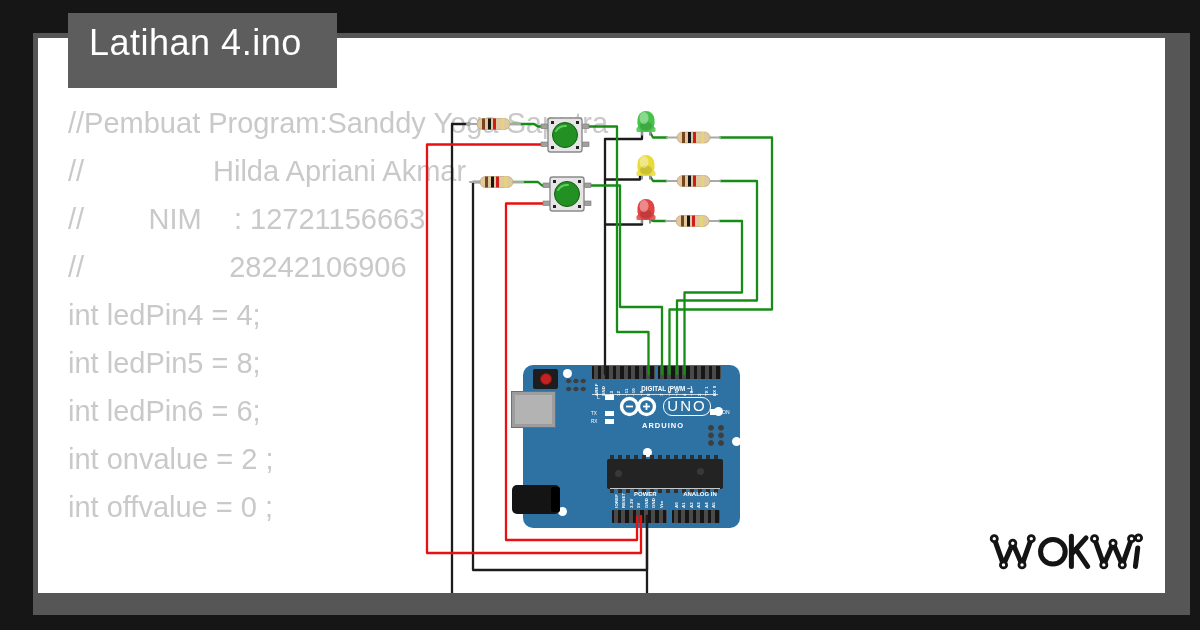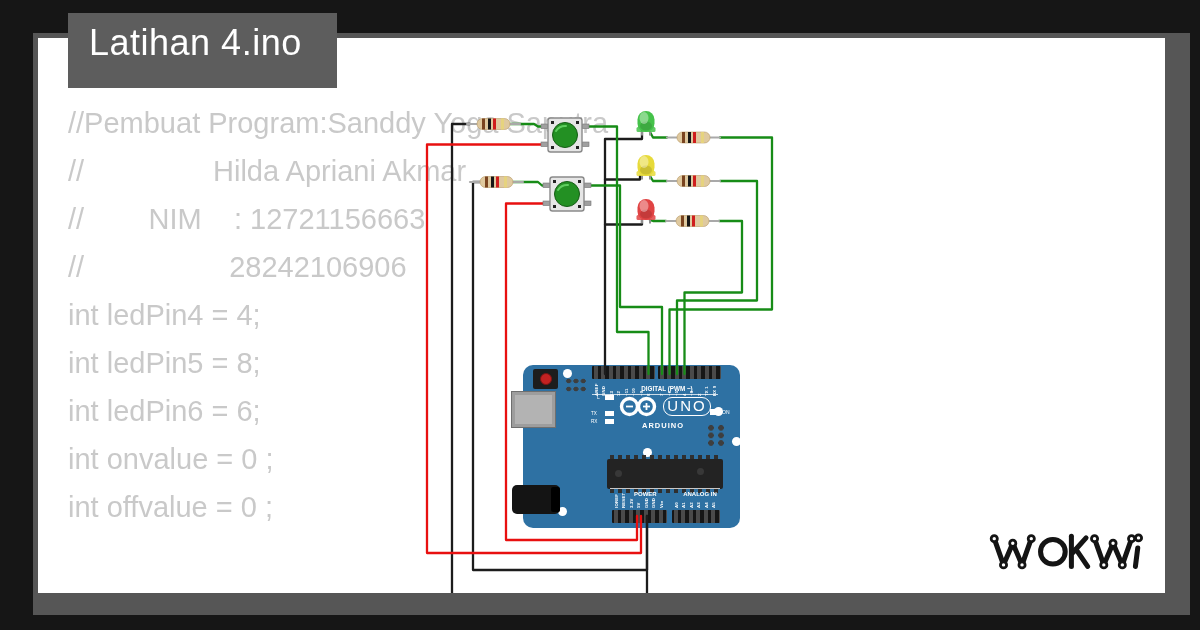--- a/index.html
+++ b/index.html
@@ -65,21 +65,21 @@
 
       <div class="code">
 
       <div class="code-line">//Pembuat Program:Sanddy Yoga Saputra</div>
           <div class="code-line">//                Hilda Apriani Akmar</div>
           <div class="code-line">//        NIM    : 12721156663</div>
           <div class="code-line">//                  28242106906</div>
           <div class="code-line">int ledPin4 = 4;</div>
           <div class="code-line">int ledPin5 = 8;</div>
           <div class="code-line">int ledPin6 = 6;</div>
-          <div class="code-line">int onvalue = 0 ;</div>
+          <div class="code-line">int onvalue = 2 ;</div>
           <div class="code-line">int offvalue = 0 ;</div>
         </div>
 
       <div class="board">
         <div class="hole" style="left:40px;top:4px;"></div>
         <div class="hole" style="left:191px;top:42px;"></div>
         <div class="hole" style="left:120px;top:83px;"></div>
         <div class="hole" style="left:35px;top:142px;"></div>
         <div class="hole" style="left:209px;top:72px;"></div>
       </div>

